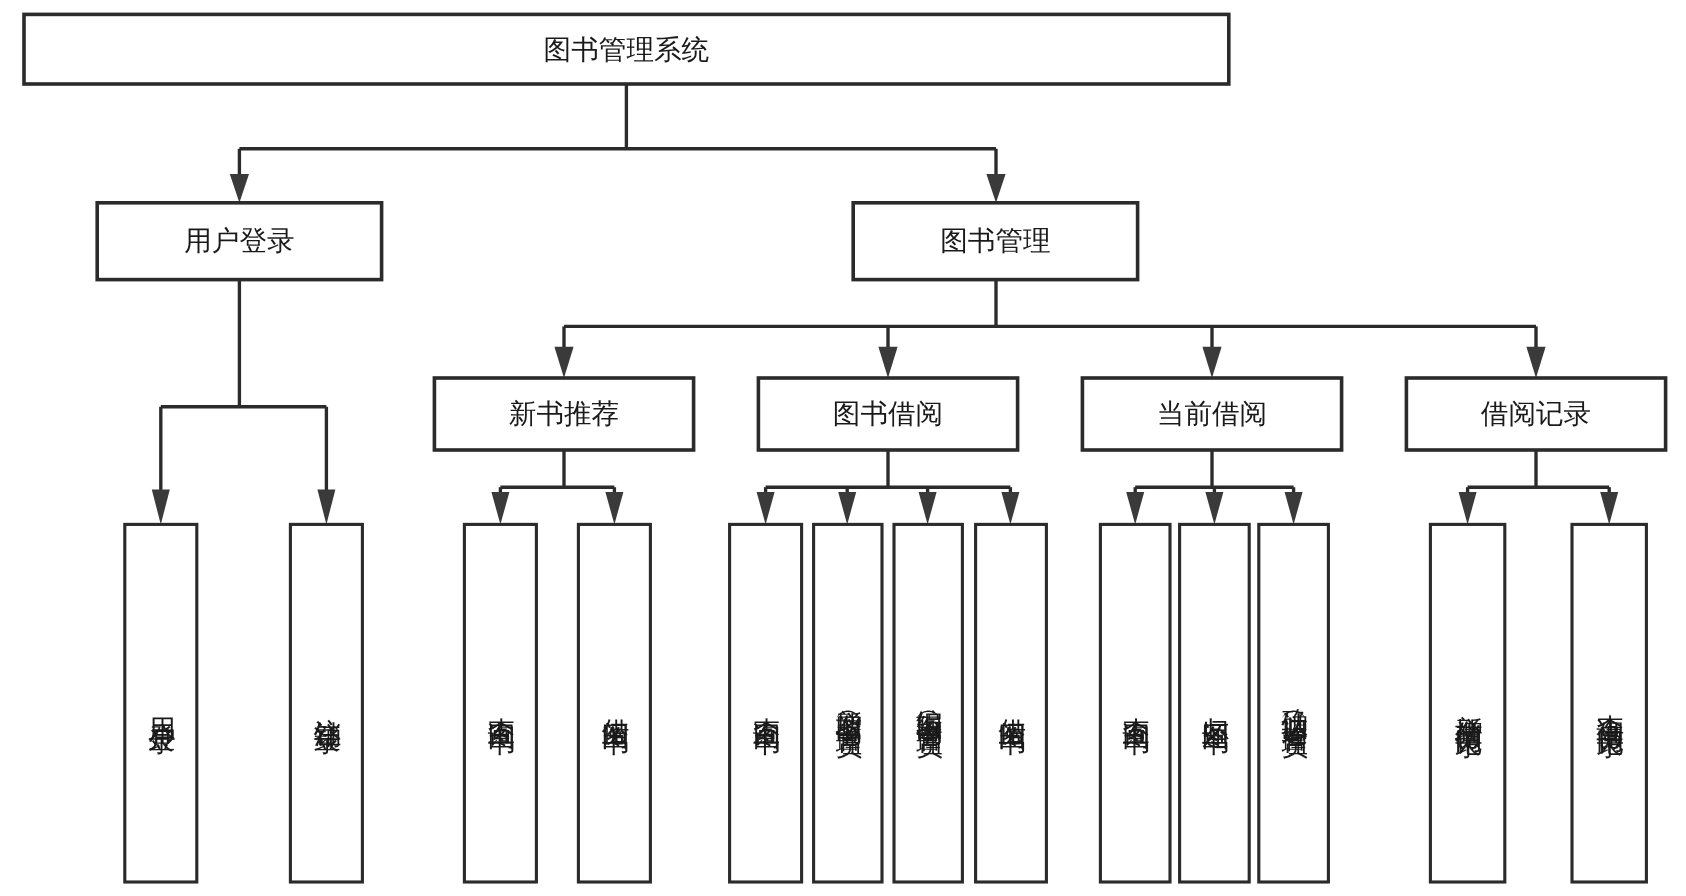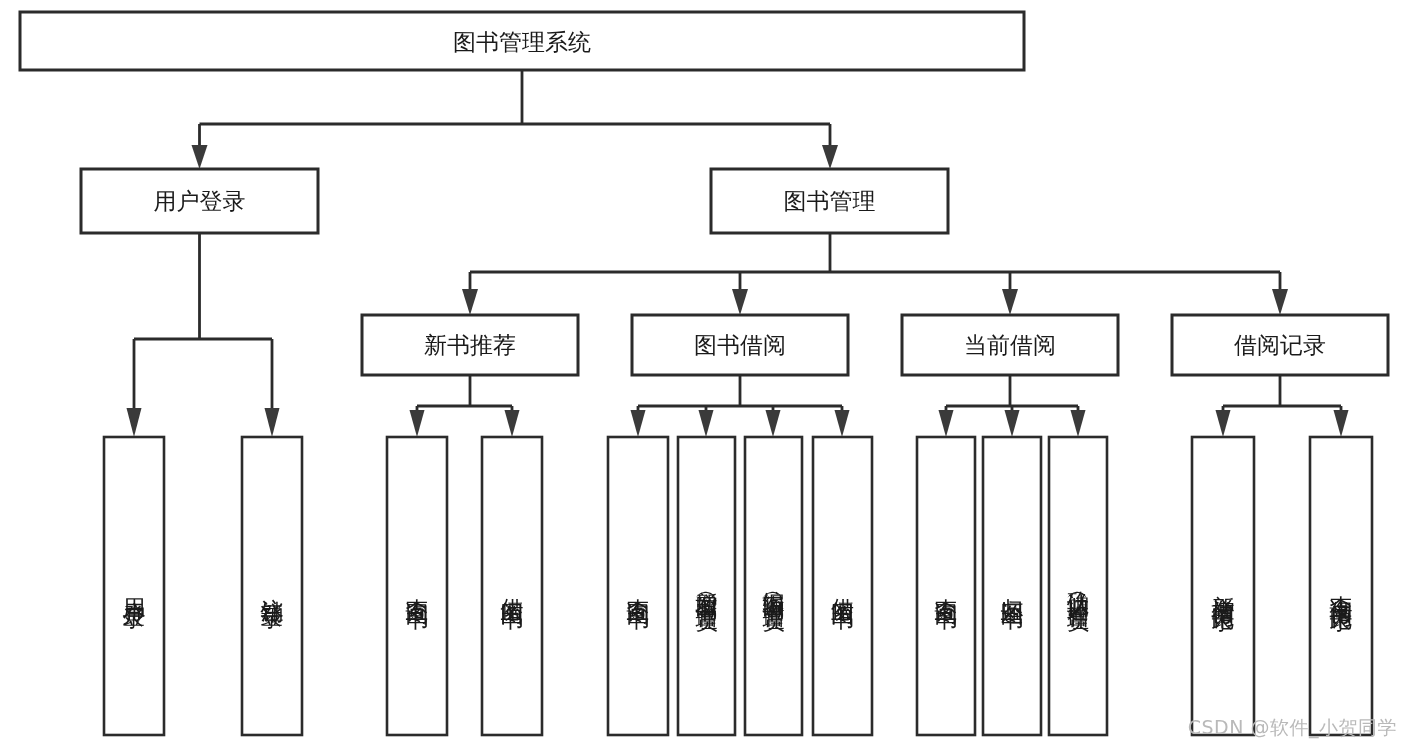--- a/index.html
+++ b/index.html
@@ -226,14 +226,13 @@
       <div style="position: absolute; left: 678px; top: 437px; width: 57px; height: 298px; display: flex; align-items: center; justify-content: center; writing-mode: vertical-rl; text-orientation: upright; font-family: &quot;DejaVu Sans&quot;, &quot;Liberation Sans&quot;, sans-serif; font-size: 22px; color: rgb(26, 26, 26); letter-spacing: 3px; line-height: 1; pointer-events: none;">新增图书（管理员）</div>
       <div style="position: absolute; left: 745px; top: 437px; width: 57px; height: 298px; display: flex; align-items: center; justify-content: center; writing-mode: vertical-rl; text-orientation: upright; font-family: &quot;DejaVu Sans&quot;, &quot;Liberation Sans&quot;, sans-serif; font-size: 22px; color: rgb(26, 26, 26); letter-spacing: 3px; line-height: 1; pointer-events: none;">编辑图书（管理员）</div>
       <div style="position: absolute; left: 813px; top: 437px; width: 59px; height: 298px; display: flex; align-items: center; justify-content: center; writing-mode: vertical-rl; text-orientation: upright; font-family: &quot;DejaVu Sans&quot;, &quot;Liberation Sans&quot;, sans-serif; font-size: 23px; color: rgb(26, 26, 26); letter-spacing: 3px; line-height: 1; pointer-events: none;">借阅图书</div>
       <div style="position: absolute; left: 917px; top: 437px; width: 58px; height: 298px; display: flex; align-items: center; justify-content: center; writing-mode: vertical-rl; text-orientation: upright; font-family: &quot;DejaVu Sans&quot;, &quot;Liberation Sans&quot;, sans-serif; font-size: 23px; color: rgb(26, 26, 26); letter-spacing: 3px; line-height: 1; pointer-events: none;">查询图书</div>
       <div style="position: absolute; left: 983px; top: 437px; width: 58px; height: 298px; display: flex; align-items: center; justify-content: center; writing-mode: vertical-rl; text-orientation: upright; font-family: &quot;DejaVu Sans&quot;, &quot;Liberation Sans&quot;, sans-serif; font-size: 23px; color: rgb(26, 26, 26); letter-spacing: 3px; line-height: 1; pointer-events: none;">归还图书</div>
       <div style="position: absolute; left: 1049px; top: 437px; width: 58px; height: 298px; display: flex; align-items: center; justify-content: center; writing-mode: vertical-rl; text-orientation: upright; font-family: &quot;DejaVu Sans&quot;, &quot;Liberation Sans&quot;, sans-serif; font-size: 22px; color: rgb(26, 26, 26); letter-spacing: 3px; line-height: 1; pointer-events: none;">确认归还（管理员）</div>
       <div style="position: absolute; left: 1192px; top: 437px; width: 62px; height: 298px; display: flex; align-items: center; justify-content: center; writing-mode: vertical-rl; text-orientation: upright; font-family: &quot;DejaVu Sans&quot;, &quot;Liberation Sans&quot;, sans-serif; font-size: 23px; color: rgb(26, 26, 26); letter-spacing: 3px; line-height: 1; pointer-events: none;">新增借阅记录</div>
       <div style="position: absolute; left: 1310px; top: 437px; width: 62px; height: 298px; display: flex; align-items: center; justify-content: center; writing-mode: vertical-rl; text-orientation: upright; font-family: &quot;DejaVu Sans&quot;, &quot;Liberation Sans&quot;, sans-serif; font-size: 23px; color: rgb(26, 26, 26); letter-spacing: 3px; line-height: 1; pointer-events: none;">查询借阅记录</div>
     </div>
 
-  <div class="watermark">CSDN @软件_小贺同学</div>
 </div>
 
 </body></html>

